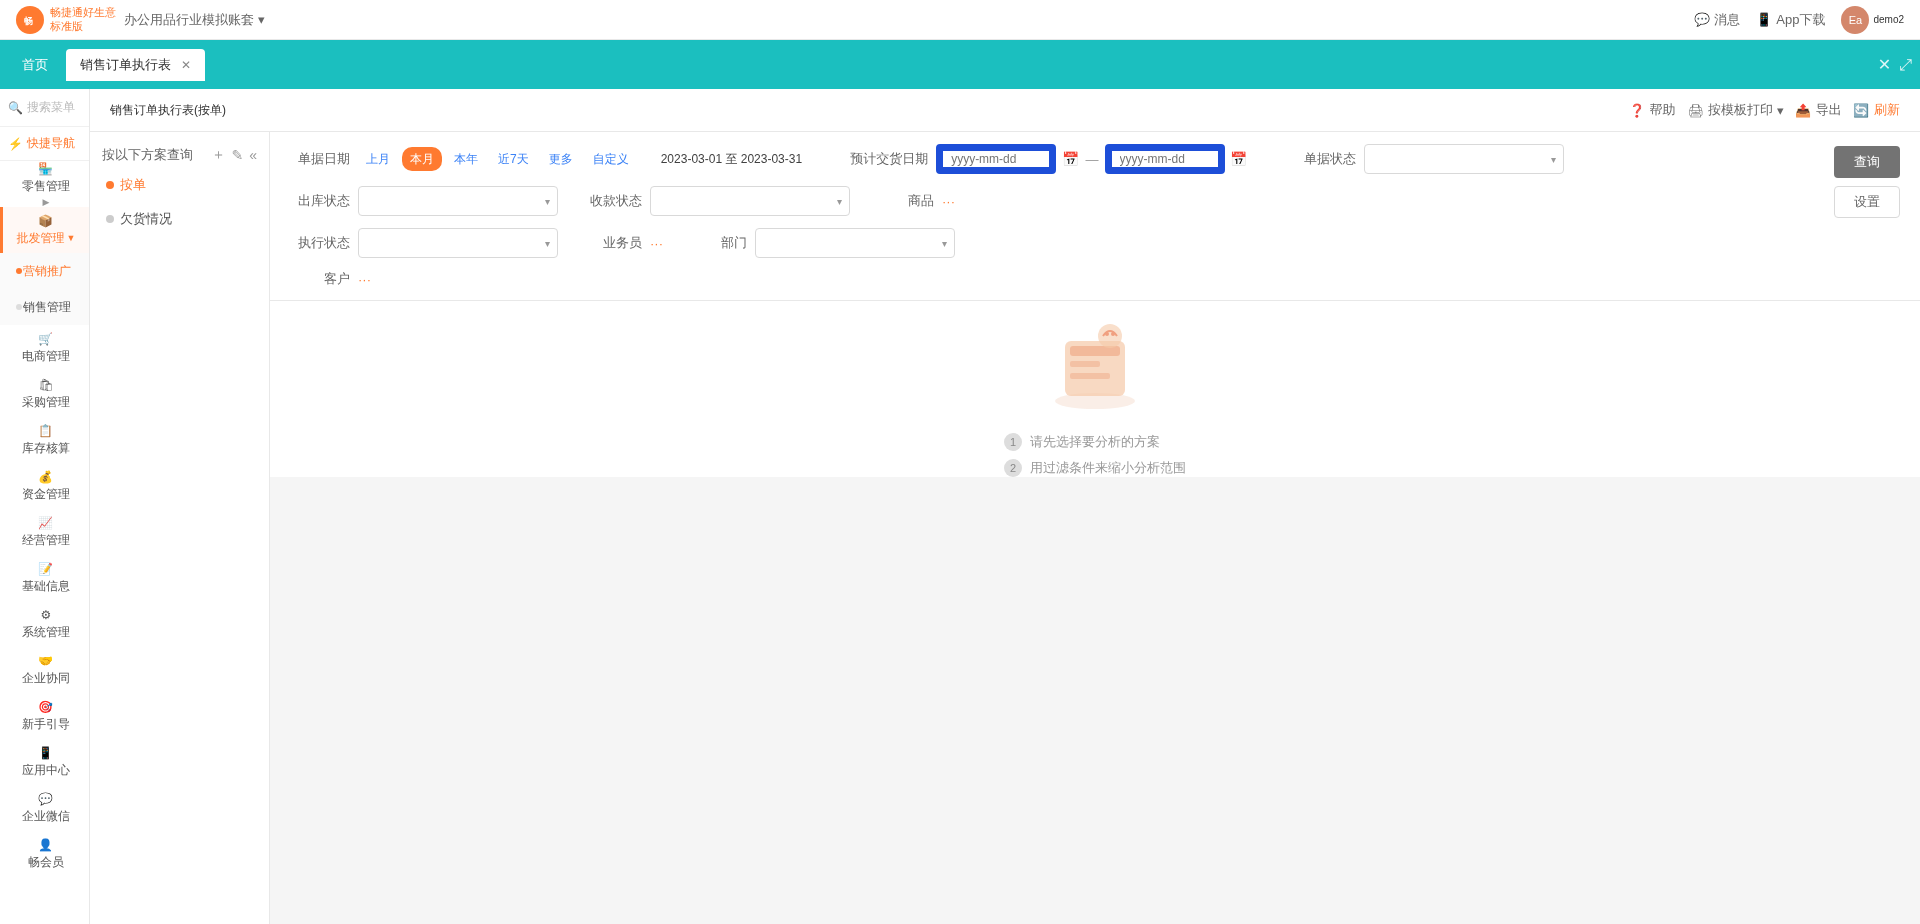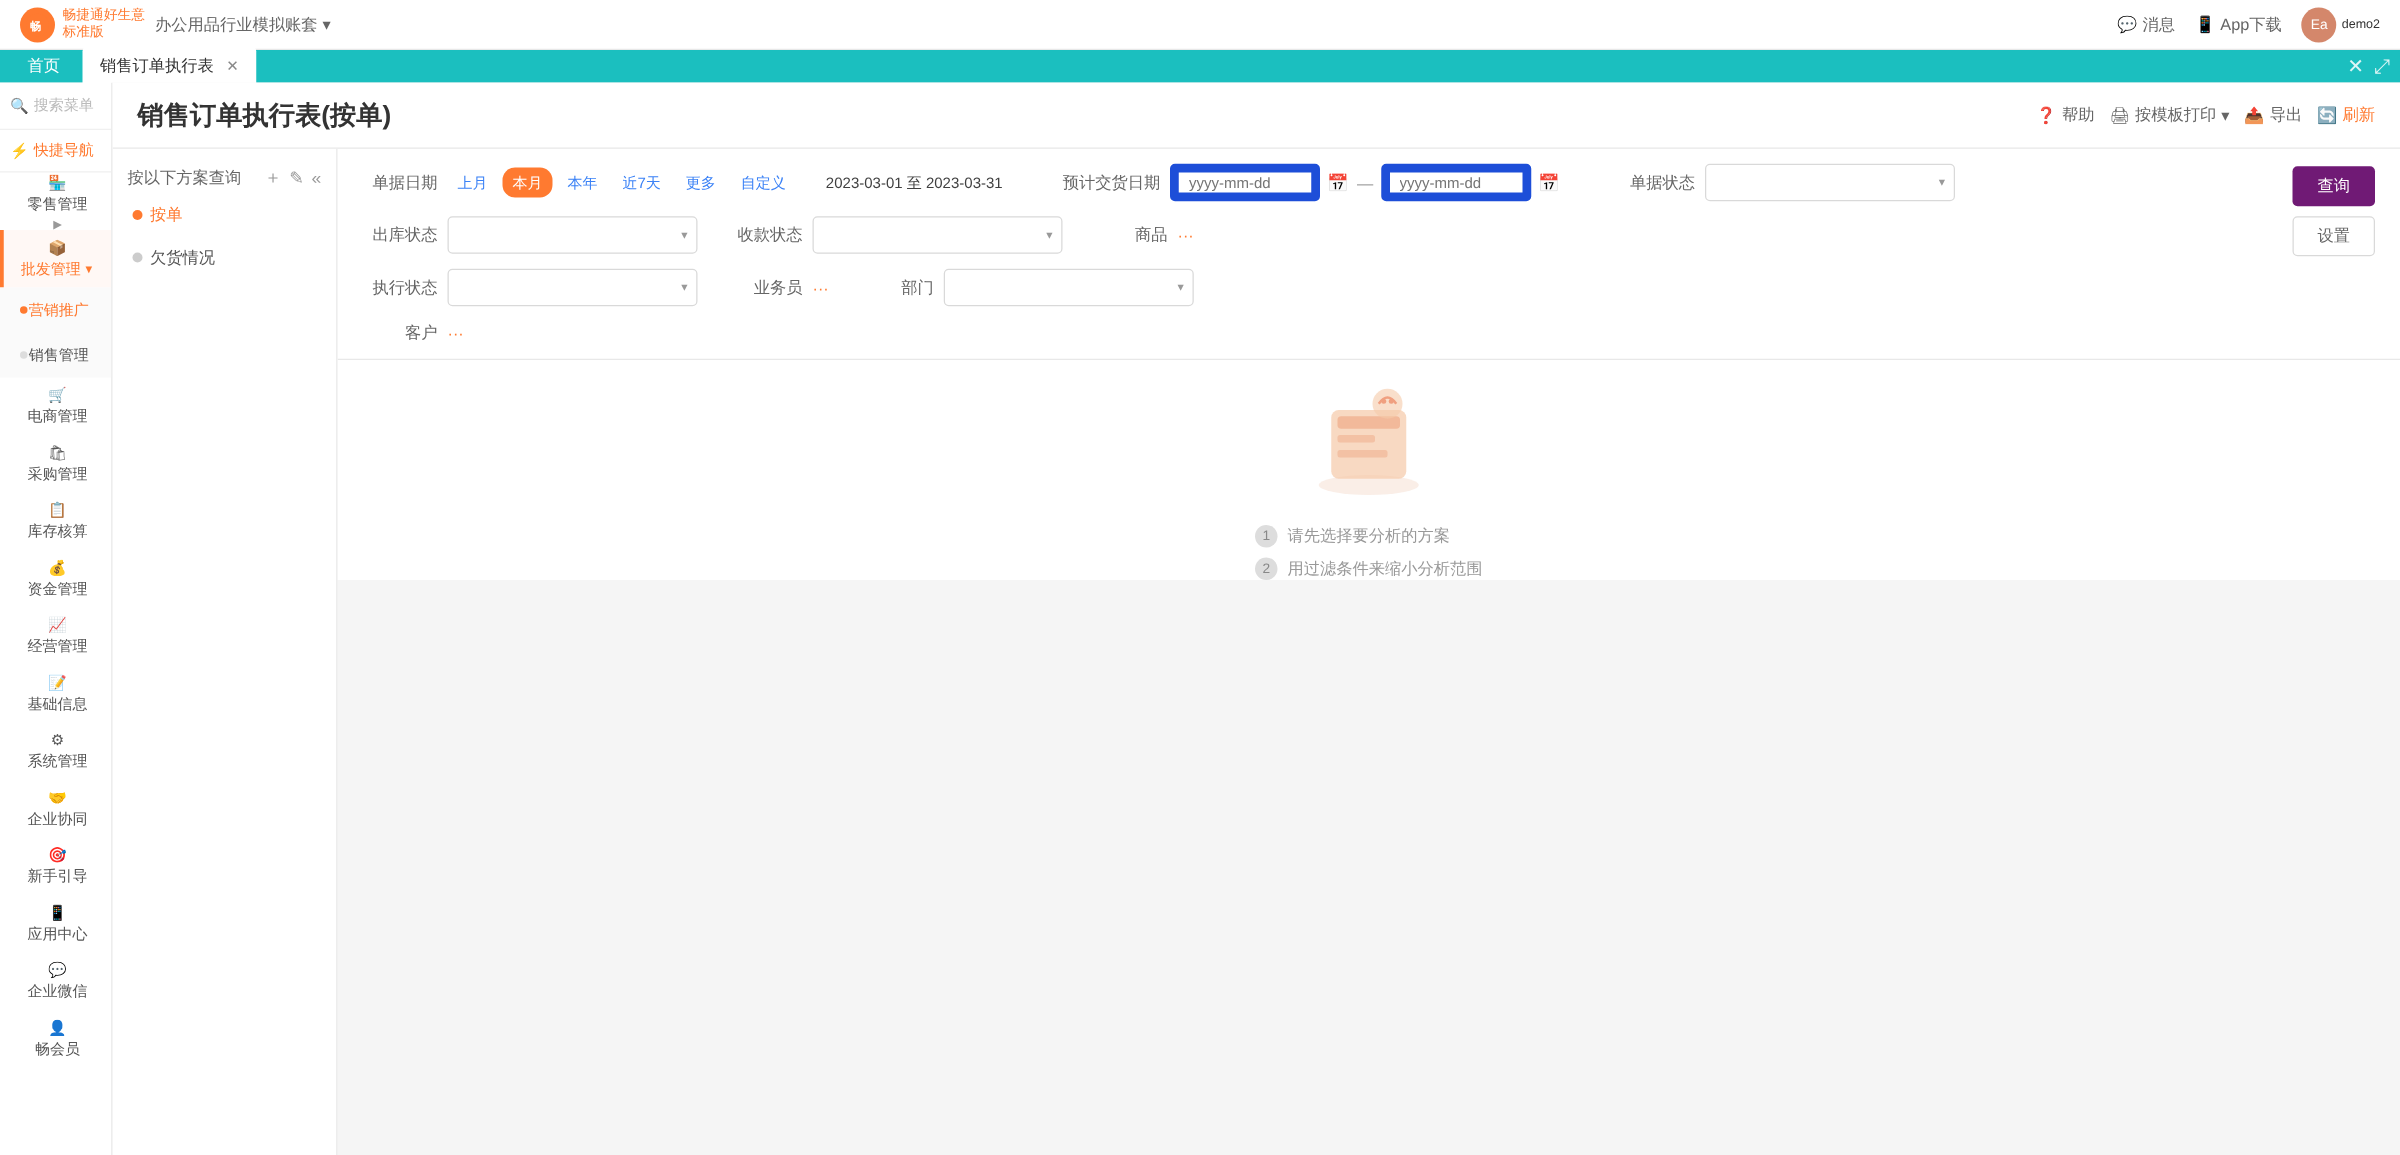--- a/index.html
+++ b/index.html
@@ -21,21 +21,21 @@
     .logo-icon { width: 28px; height: 28px; background: #ff7a30; border-radius: 50%; display: flex; align-items: center; justify-content: center; color: #fff; font-size: 10px; font-weight: bold; }
     .logo-text { font-size: 11px; color: #ff7a30; line-height: 1.2; }
     .app-selector { display: flex; align-items: center; gap: 4px; color: #666; font-size: 13px; cursor: pointer; }
     .top-bar-right { display: flex; align-items: center; gap: 16px; }
     .top-bar-btn { display: flex; align-items: center; gap: 4px; color: #666; font-size: 13px; cursor: pointer; }
     .avatar { width: 28px; height: 28px; border-radius: 50%; background: #d4876b; display: flex; align-items: center; justify-content: center; color: #fff; font-size: 11px; }
     .username { color: #333; font-size: 10px; }
 
     
     .tab-bar {
-      height: 26px;
+      height: 49px;
       background: #1bbfbf;
       display: flex;
       align-items: center;
       padding: 4px 8px;
       flex-shrink: 0;
       justify-content: space-between;
     }
     .tab-bar-left { display: flex; align-items: center; gap: 4px; }
     .tab-item { height: 32px; padding: 0 14px; display: flex; align-items: center; gap: 6px; border-radius: 4px 4px 0 0; cursor: pointer; font-size: 13px; color: rgba(255,255,255,0.85); }
     .tab-item.home { color: #fff; }
@@ -78,21 +78,21 @@
     .content-area { flex: 1; overflow: hidden; display: flex; flex-direction: column; background: #f5f5f5; }
 
     
     .page-header {
       background: #fff;
       padding: 12px 20px 0 20px;
       border-bottom: 1px solid #e8e8e8;
       flex-shrink: 0;
     }
     .page-title-row { display: flex; align-items: center; justify-content: space-between; margin-bottom: 12px; }
-    .page-title { font-size: 21px; color: #333; font-weight: 700; }
+    .page-title { font-size: 12px; color: #333; font-weight: 400; }
     .page-actions { display: flex; align-items: center; gap: 12px; }
     .page-action-btn { display: flex; align-items: center; gap: 4px; color: #666; font-size: 13px; cursor: pointer; }
     .page-action-btn.primary { color: #ff7a30; }
 
     
     .filter-layout { display: flex; flex: 1; overflow: hidden; }
     .scheme-panel { width: 180px; background: #fff; border-right: 1px solid #e8e8e8; flex-shrink: 0; padding: 10px 0; }
     .scheme-panel-header { padding: 4px 12px; display: flex; align-items: center; justify-content: space-between; }
     .scheme-header-label { font-size: 13px; color: #666; }
     .scheme-header-actions { display: flex; align-items: center; gap: 6px; }
@@ -120,21 +120,21 @@
     .date-input { height: 30px; border: 7px solid #1d4ed8; border-radius: 4px; padding: 0 8px; font-size: 12px; color: #999; outline: none; width: 120px; }
     .date-icon { color: #ff7a30; font-size: 14px; cursor: pointer; }
     .date-dash { color: #999; }
     .date-tabs { display: flex; align-items: center; gap: 4px; }
     .date-tab { height: 24px; padding: 0 8px; border-radius: 4px; font-size: 12px; cursor: pointer; color: #3b82f6; display: flex; align-items: center; }
     .date-tab.active { background: #ff7a30; color: #fff; border-radius: 10px; }
     .collapse-bar { text-align: center; padding: 6px 0; cursor: pointer; color: #666; font-size: 12px; background: #fff; border-bottom: 1px solid #e8e8e8; }
     .btn-more-dots { color: #ff7a30; cursor: pointer; font-size: 13px; }
 
     
-    .search-btn { height: 32px; padding: 0 20px; background: #701a75; color: #fff; border: none; border-radius: 4px; cursor: pointer; font-size: 13px; }
+    .search-btn { height: 32px; padding: 0 20px; background: #737373; color: #fff; border: none; border-radius: 4px; cursor: pointer; font-size: 13px; }
     .settings-btn { height: 32px; padding: 0 16px; background: #fff; color: #666; border: 1px solid #d9d9d9; border-radius: 4px; cursor: pointer; font-size: 13px; margin-top: 4px; }
 
     
     .empty-state { flex: 1; display: flex; flex-direction: column; align-items: center; justify-content: center; background: #fff; gap: 12px; }
     .empty-steps { display: flex; flex-direction: column; gap: 8px; }
     .empty-step { display: flex; align-items: center; gap: 8px; color: #999; font-size: 13px; }
     .step-num { width: 18px; height: 18px; border-radius: 50%; background: #ddd; display: flex; align-items: center; justify-content: center; font-size: 11px; color: #888; flex-shrink: 0; }
 
     
     ::-webkit-scrollbar { width: 6px; height: 6px; }

